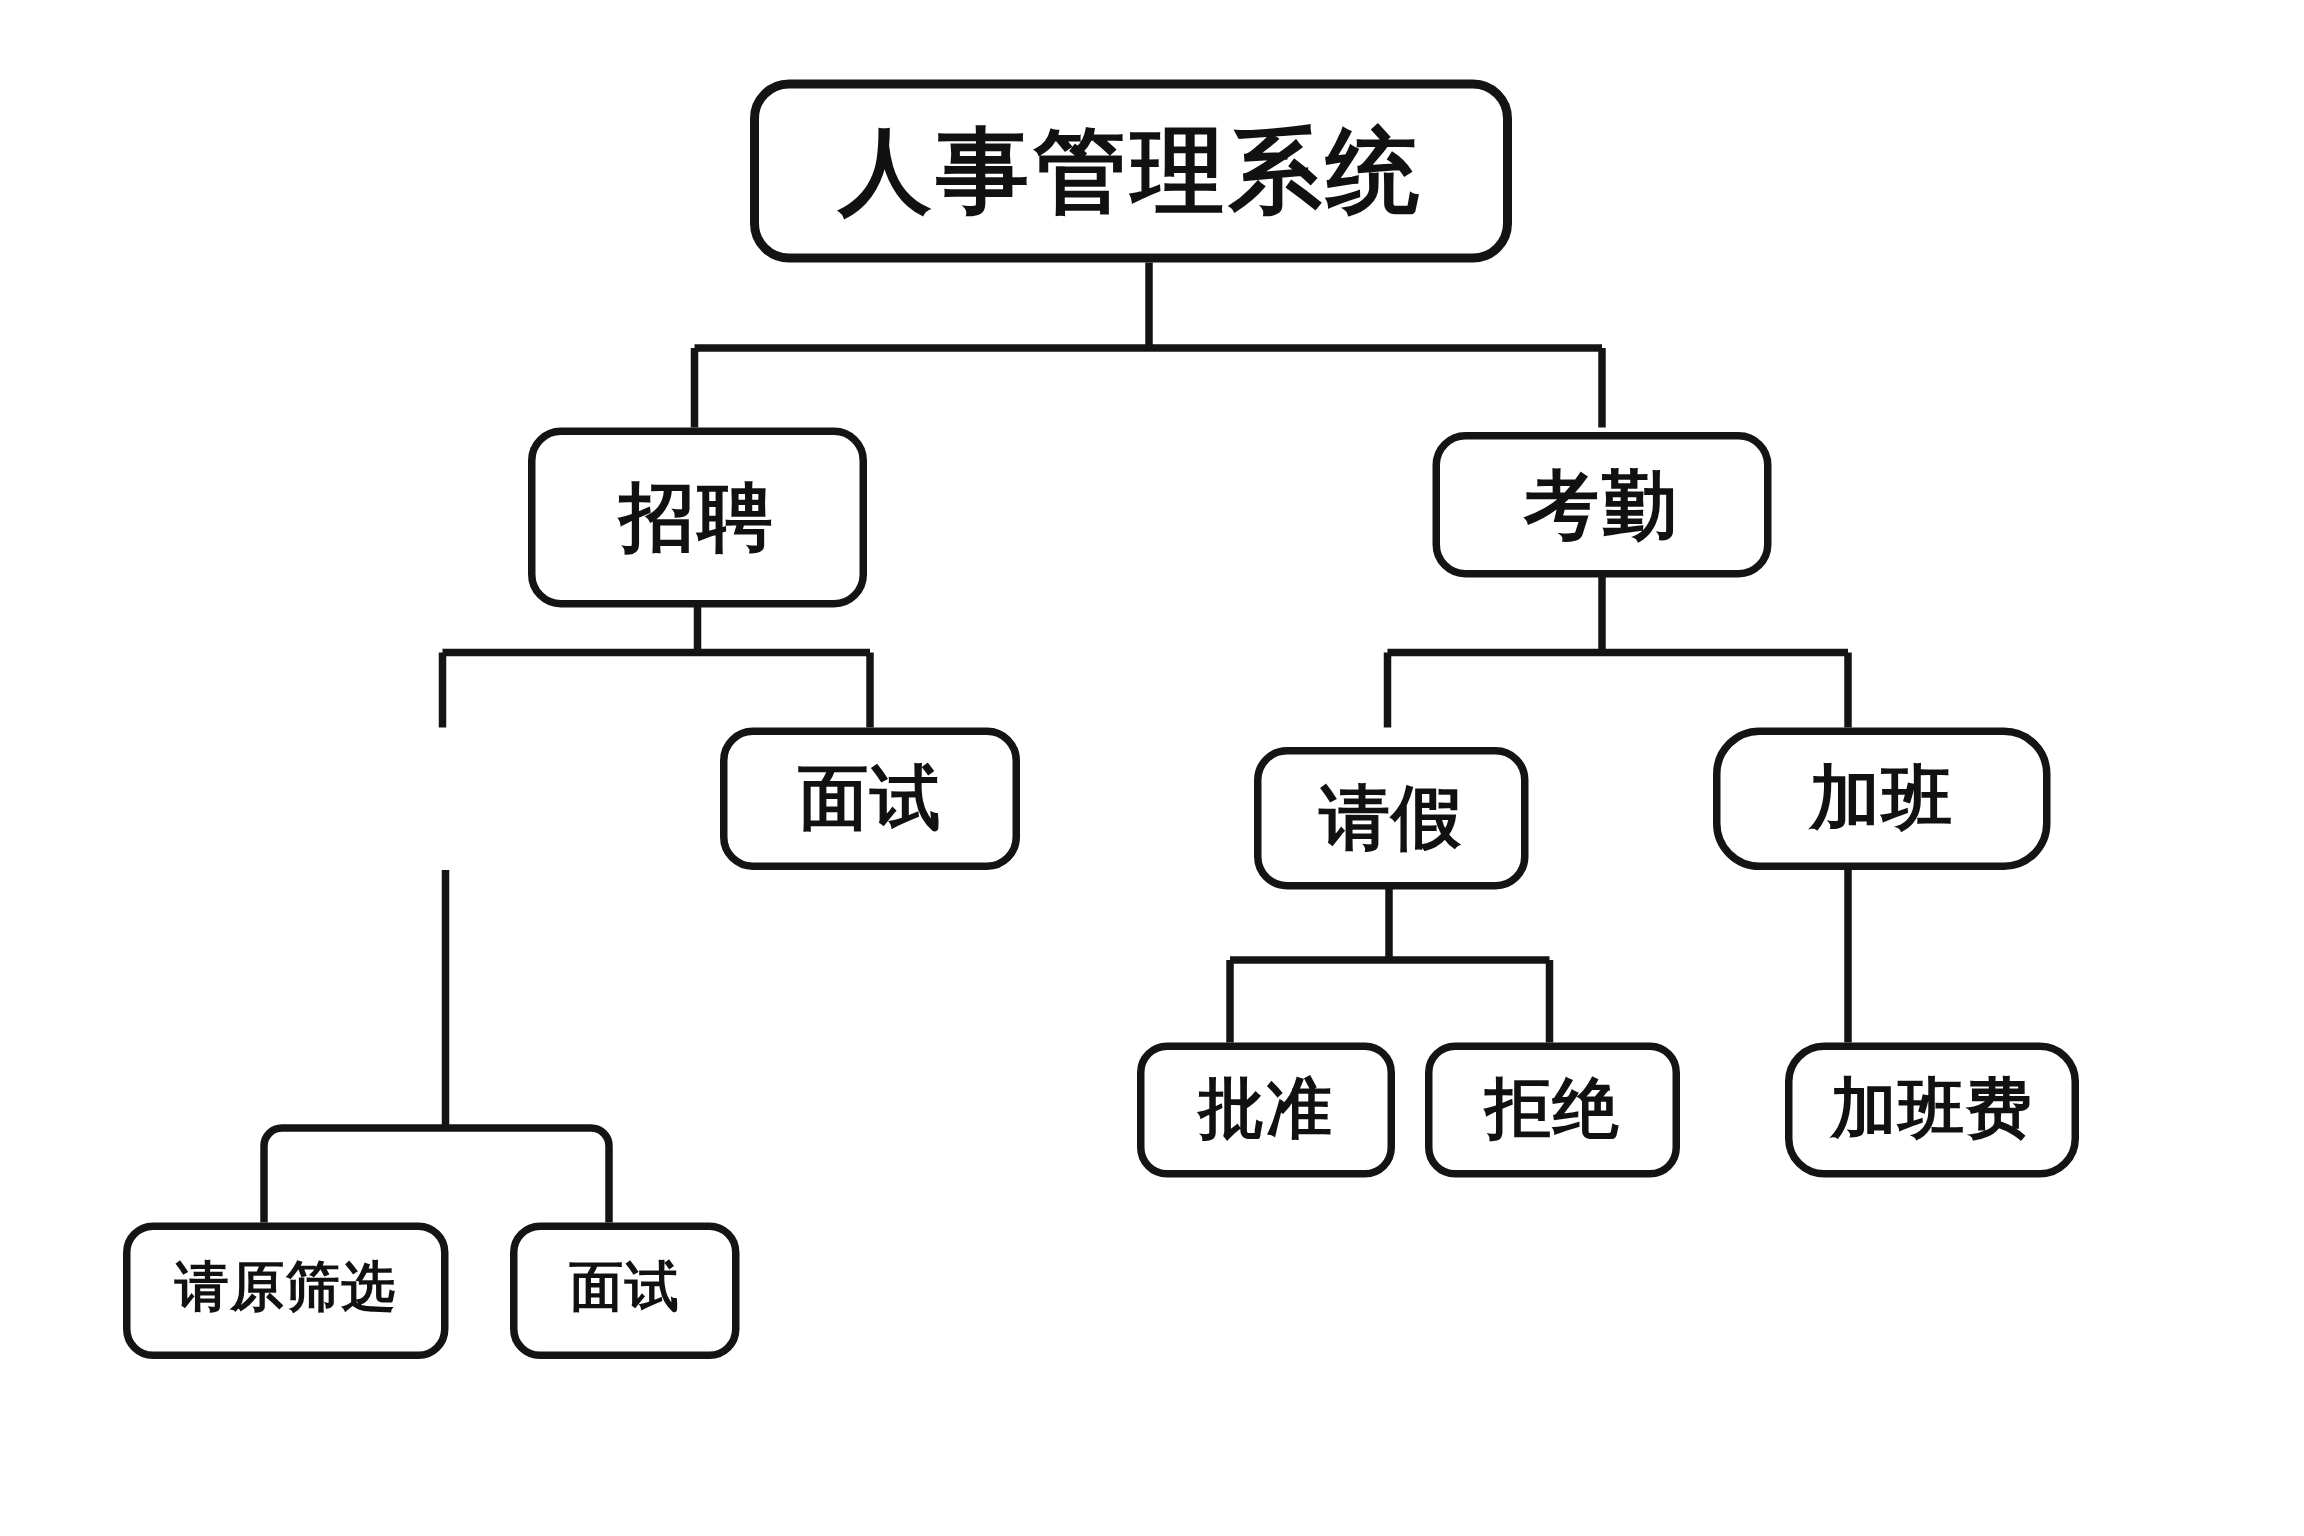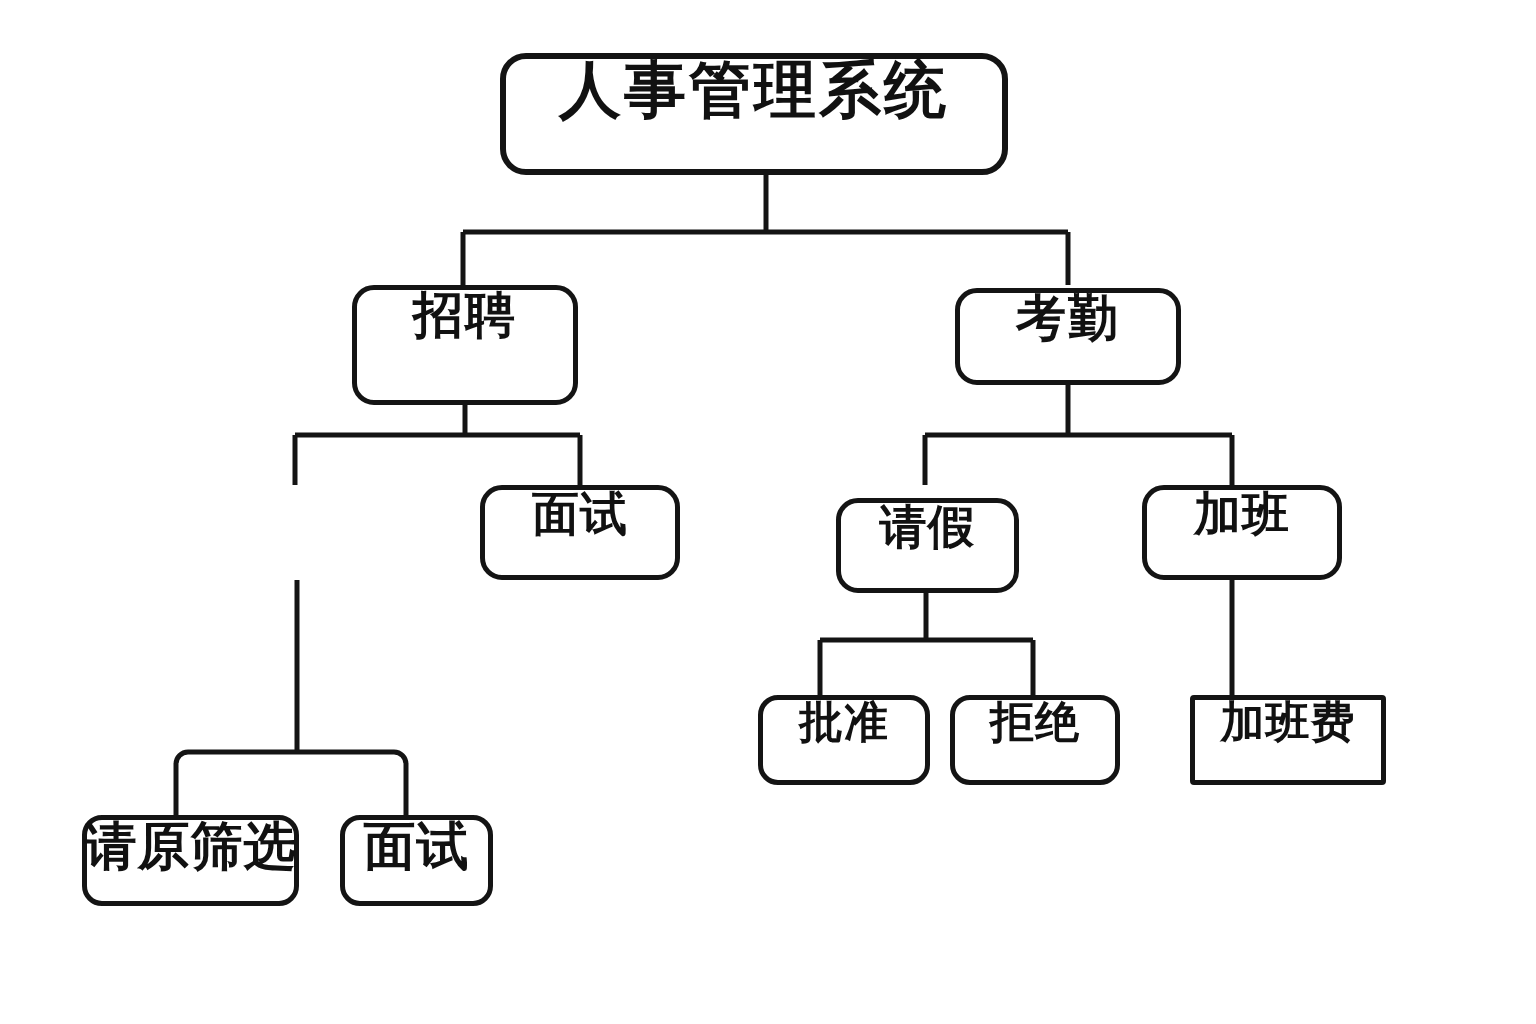--- a/index.html
+++ b/index.html
@@ -27,20 +27,21 @@
     height: 1024px;
     pointer-events: none;
   }
   .node {
     position: absolute;
     box-sizing: border-box;
     background: #ffffff;
     border: 5px solid #141414;
     border-radius: 22px;
     display: flex;
+    align-items: center;
     justify-content: center;
     z-index: 2;
   }
   .node-label {
     font-family: "DejaVu Sans", "Liberation Sans", sans-serif;
     font-weight: 700;
     color: #111111;
     white-space: nowrap;
     letter-spacing: 1px;
     line-height: 1;
@@ -50,37 +51,37 @@
   #node-root .node-label { font-size: 62px; letter-spacing: 3px; }
 
   #node-recruit    { left: 352px; top: 285px; width: 226px; height: 120px; }
   #node-attend     { left: 955px; top: 288px; width: 226px; height: 97px; }
   #node-recruit .node-label,
   #node-attend  .node-label { font-size: 50px; letter-spacing: 2px; }
 
   #node-resume     { left: 175px; top: 485px; width: 244px; height: 95px; }
   #node-interview1 { left: 480px; top: 485px; width: 200px; height: 95px; }
   #node-leave      { left: 836px; top: 498px; width: 183px; height: 95px; }
-  #node-overtime   { left: 1142px; top: 485px; width: 200px; height: 95px; }
+  #node-overtime   { left: 1142px; top: 485px; width: 225px; height: 95px; border-radius: 31px; }
   #node-resume .node-label,
   #node-interview1 .node-label,
   #node-leave .node-label,
   #node-overtime .node-label { font-size: 47px; letter-spacing: 1px; }
 
   #node-approve    { left: 758px;  top: 695px; width: 172px; height: 90px; border-radius: 20px; }
   #node-reject     { left: 950px;  top: 695px; width: 170px; height: 90px; border-radius: 20px; }
-  #node-otpay      { left: 1190px; top: 695px; width: 196px; height: 90px; border-radius: 4px; }
+  #node-otpay      { left: 1190px; top: 695px; width: 196px; height: 90px; border-radius: 26px; }
   #node-approve .node-label,
   #node-reject .node-label,
   #node-otpay .node-label { font-size: 44px; letter-spacing: 1px; }
 
   #node-prescreen  { left: 82px;  top: 815px; width: 217px; height: 91px; border-radius: 20px; }
   #node-interview2 { left: 340px; top: 815px; width: 153px; height: 91px; border-radius: 20px; }
   #node-prescreen .node-label,
-  #node-interview2 .node-label { font-size: 52px; letter-spacing: 1px; }
+  #node-interview2 .node-label { font-size: 36px; letter-spacing: 1px; font-family: Liberation Mono, monospace; }
 </style>
 </head>
 <body>
 
 <div id="diagram-root">
 
   <svg id="edge-layer" viewBox="0 0 1536 1024" width="1536" height="1024" xmlns="http://www.w3.org/2000/svg">
     <g fill="none" stroke="#141414" stroke-width="5" stroke-linecap="butt" stroke-linejoin="miter">
 
       <path d="M 766 175 L 766 232"></path>

